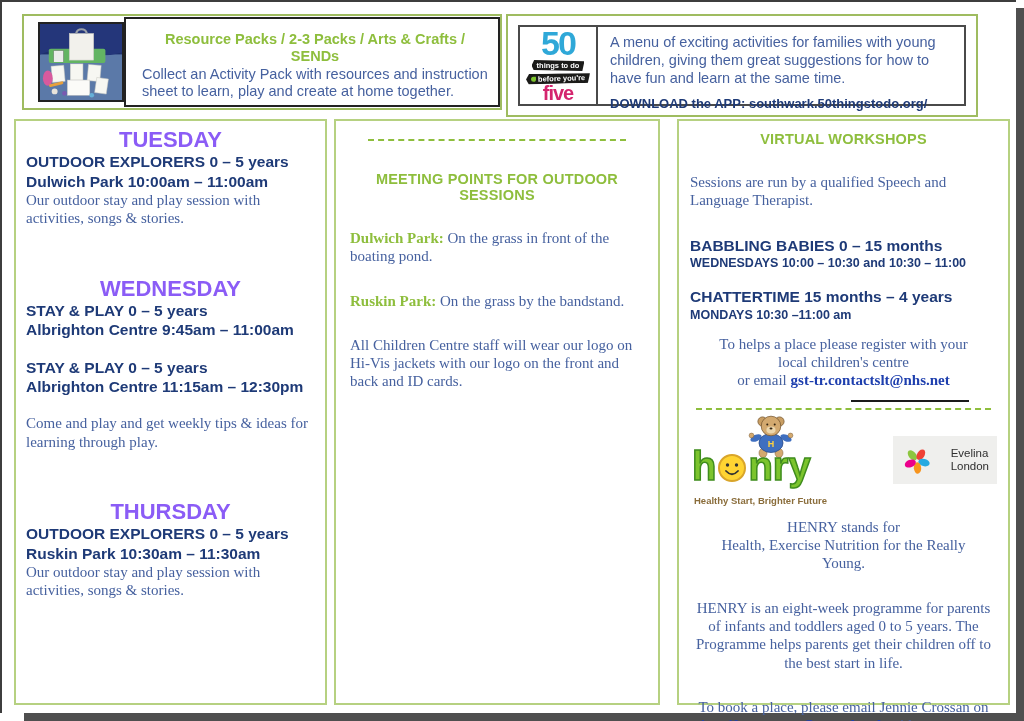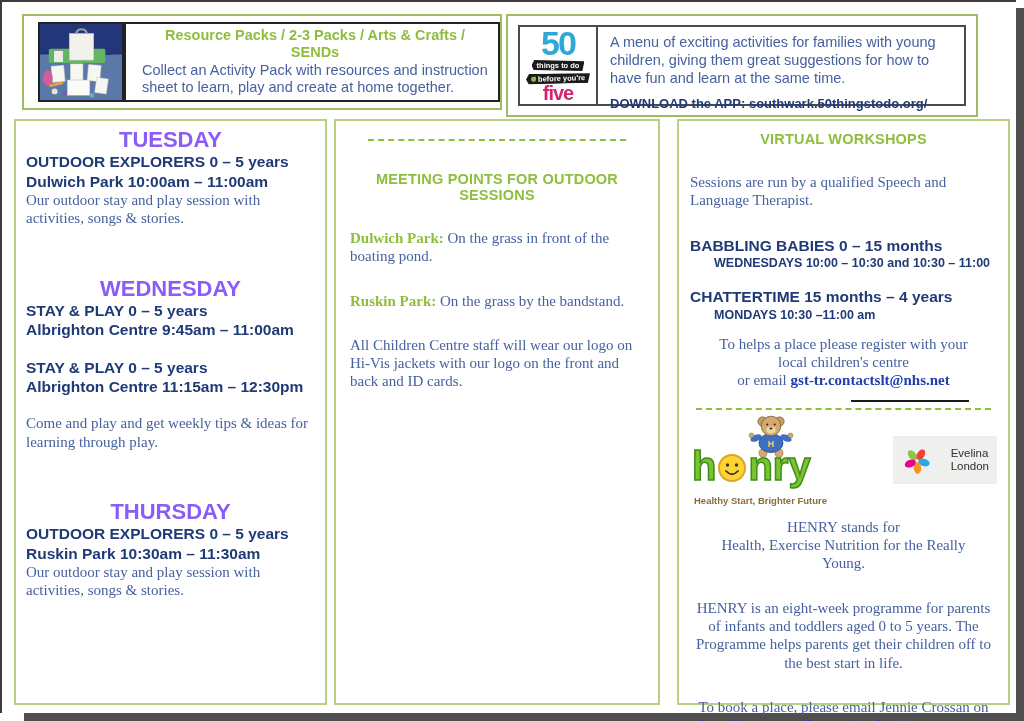--- a/index.html
+++ b/index.html
@@ -13,22 +13,22 @@
   .page-shadow-right{position:absolute;right:0;top:8px;width:8px;height:713px;background:#4f4f4f;}
   .page-shadow-bottom{position:absolute;left:24px;bottom:0;width:1000px;height:8px;background:#4f4f4f;}
 
   .green-box{border:2px solid #9fbc60;background:#fff;box-sizing:border-box;position:absolute;}
   .col-box{border:2px solid #b6d181;background:#fff;box-sizing:border-box;position:absolute;}
 
   
   #resource-box{left:22px;top:14px;width:480px;height:96px;display:flex;align-items:center;}
   .photo-cell{width:86px;height:80px;border:2px solid #222;margin-left:14px;flex:none;box-sizing:border-box;overflow:hidden;}
   .photo-cell svg{display:block;width:100%;height:100%;}
-  .resource-text{border:2px solid #222;box-sizing:border-box;height:80px;flex:1;
-    padding:3px 10px 2px 16px;overflow:hidden;}
+  .resource-text{border:2px solid #222;box-sizing:border-box;height:90px;flex:1;
+    padding:12px 10px 2px 16px;overflow:hidden;}
   .resource-title{color:#8ebe3d;font-weight:bold;font-size:14.5px;text-align:center;line-height:1.2;}
   .resource-body{color:#46619f;font-size:14.5px;line-height:1.22;}
 
   
   #app-box{left:506px;top:14px;width:472px;height:103px;padding:9px 10px;}
   .app-inner{border:2px solid #4a4a4a;height:100%;box-sizing:border-box;display:flex;}
   .logo-cell{width:78px;flex:none;border-right:2px solid #4a4a4a;box-sizing:border-box;
     display:flex;flex-direction:column;align-items:center;justify-content:center;padding:2px 0;}
   .fifty-num{font-size:34px;font-weight:bold;color:#2fa8d8;line-height:0.85;letter-spacing:-2px;}
   .fifty-ribbon{background:#1b1b19;color:#fff;font-size:7.5px;font-weight:bold;padding:1px 5px;
@@ -42,21 +42,21 @@
   
   #col-left{left:14px;top:119px;width:313px;height:586px;padding:4px 10px;}
   #col-mid{left:334px;top:119px;width:326px;height:586px;padding:4px 14px;}
   #col-right{left:677px;top:119px;width:333px;height:586px;padding:6px 11px;}
 
   .day-heading{color:#8b5cf6;font-weight:bold;font-size:22px;text-align:center;line-height:1.15;}
   .entry-title{color:#1e3a77;font-weight:bold;font-size:15.5px;line-height:1.25;}
   .body-text{color:#46619f;font-size:15px;line-height:1.22;font-family:Liberation Serif, serif;}
   .section-heading{color:#8ebe3d;font-weight:bold;font-size:14.5px;text-align:center;letter-spacing:0.2px;}
   .green-label{color:#8ebe3d;font-weight:bold;}
-  .times-line{color:#1e3a77;font-weight:bold;font-size:12.5px;line-height:1.3;margin-left:24px;}
+  .times-line{color:#1e3a77;font-weight:bold;font-size:12.5px;line-height:1.3;}
   .dashed-sep{border:0;border-top:2px dashed #8ebe3d;margin:0;}
   .centered{text-align:center;}
   .short-rule{width:118px;border-top:2px solid #1a1a1a;margin:10px 28px 6px auto;}
 
   a.email-link{color:#1e3fae;font-weight:bold;}
   .no-underline{text-decoration:none;}
 
   
   .logo-row{display:flex;justify-content:space-between;align-items:center;margin-top:4px;}
   .henry-logo{position:relative;width:178px;height:92px;flex:none;}

